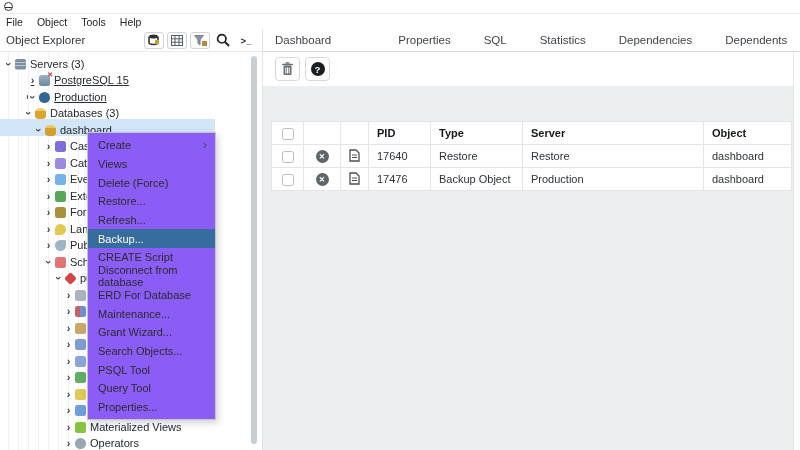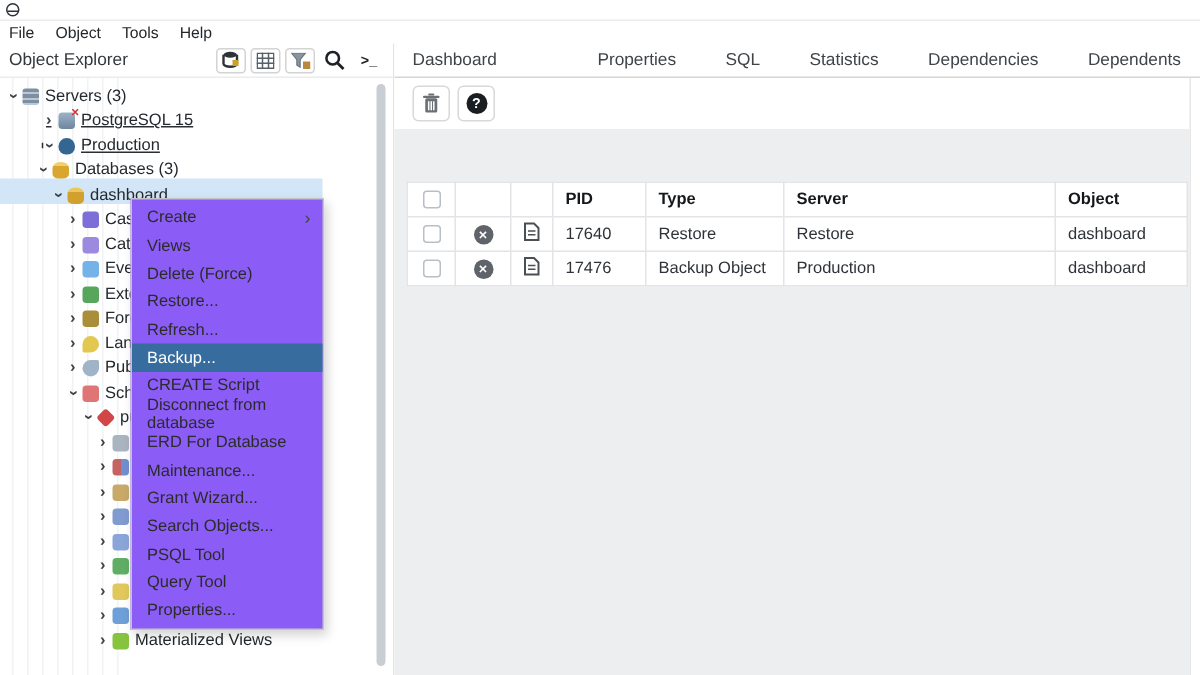--- a/index.html
+++ b/index.html
@@ -266,20 +266,25 @@
       </div>
     <div class="trow lvl6">
         <span class="chev"></span>
         <span class="ticon ic-ftab"></span>
         <span class="tlabel">Foreign Tables</span>
       </div>
     <div class="trow lvl6">
         <span class="chev"></span>
         <span class="ticon ic-mview"></span>
         <span class="tlabel">Materialized Views</span>
+      </div>
+    <div class="trow lvl6">
+        <span class="chev"></span>
+        <span class="ticon ic-oper"></span>
+        <span class="tlabel">Operators</span>
       </div>
   </div>
 
   <div class="v-scroll"></div>
 </div>
 
 <div class="splitter"></div>
 
 <div class="ctx-menu">
   <div class="mi">

